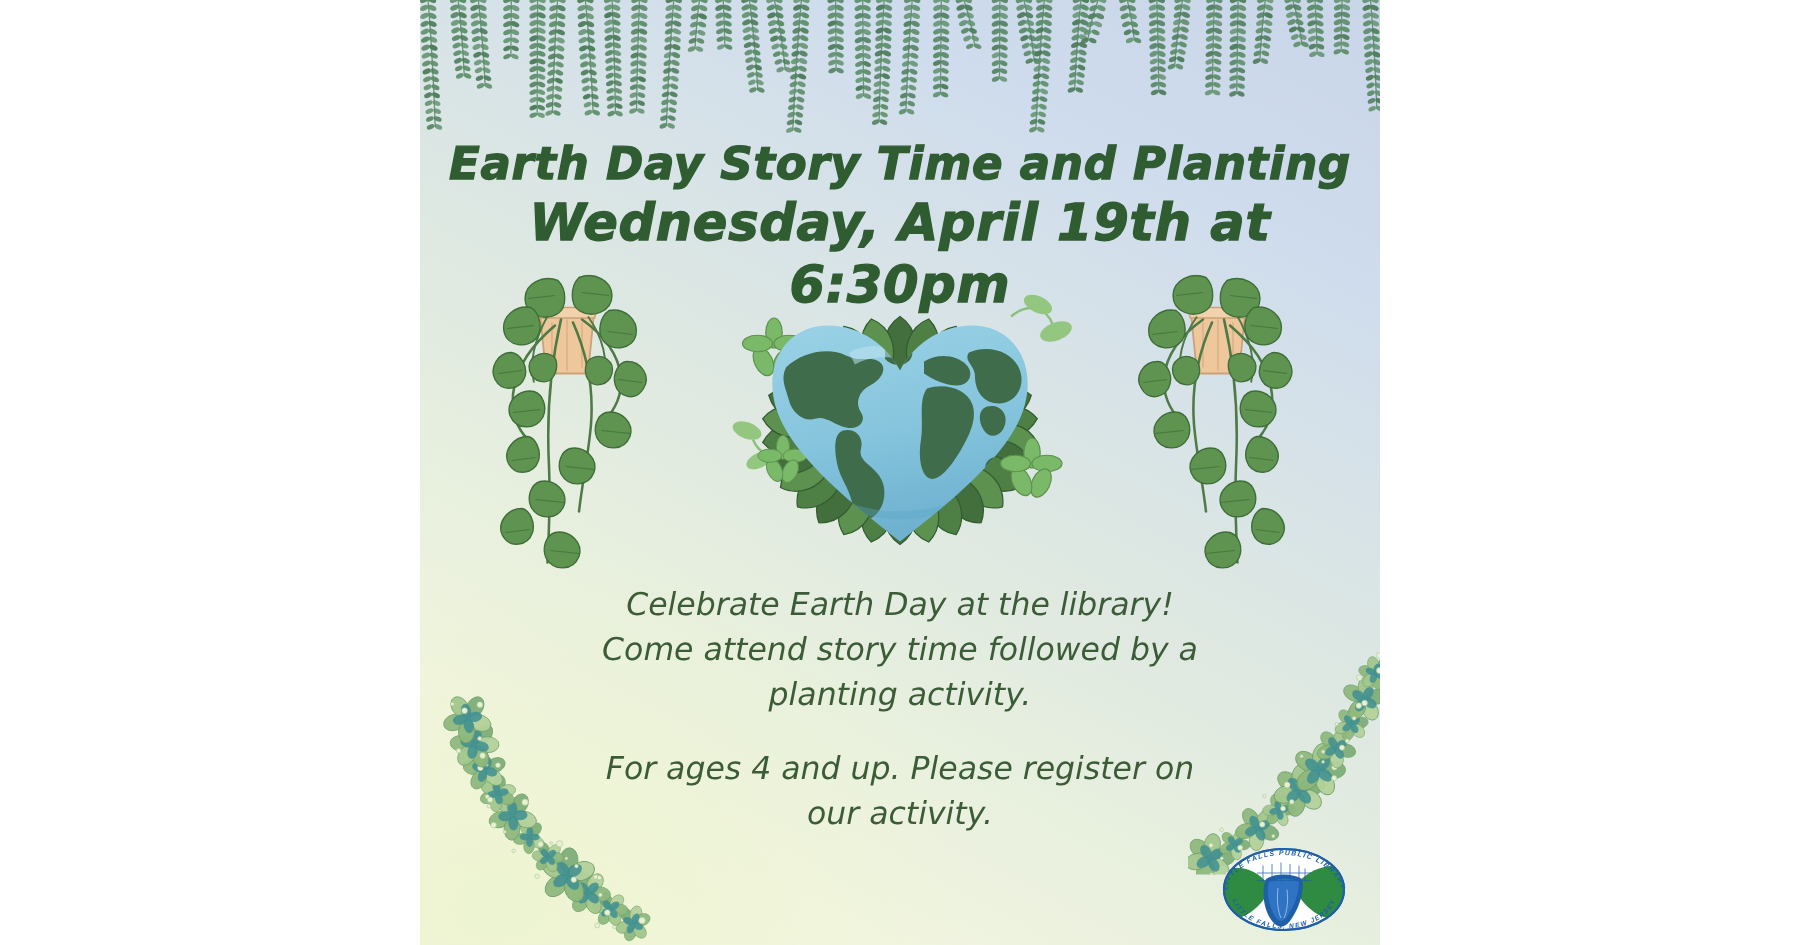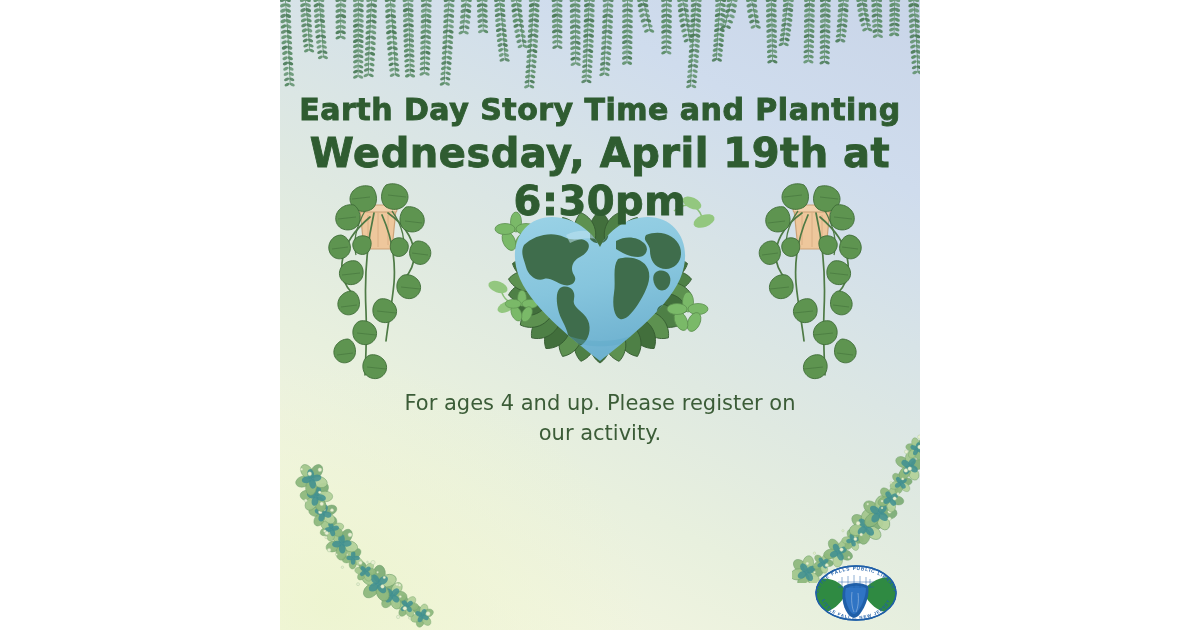--- a/index.html
+++ b/index.html
@@ -12,20 +12,21 @@
     height: 630px;
     overflow: hidden;
     font-family: "DejaVu Sans", sans-serif;
   }
 
   #canvas {
     position: relative;
     width: 1200px;
     height: 630px;
     background: #eab308;
+    font-style: italic;
   }
 
   
   .letterbox {
     position: absolute;
     top: 0;
     height: 630px;
     background: #ffffff;
     z-index: 60;
   }
@@ -81,21 +82,21 @@
   }
   .title-line {
     font-family: "DejaVu Sans", sans-serif;
     font-weight: 700;
     color: #2f5c31;
     letter-spacing: 0.5px;
     line-height: 1.22;
     -webkit-text-stroke: 0.9px #2f5c31;
   }
   .title-line.l1 { font-size: 30px; }
-  .title-line.l2 { font-size: 40px; }
+  .title-line.l2 { font-size: 34px; }
 
   
   #art-row {
     position: absolute;
     left: 0;
     top: 185px;
     width: 640px;
     height: 195px;
     z-index: 10;
   }
@@ -1361,20 +1362,25 @@
             <path d="M68 152 L49 150"></path>
               <path d="M29 172 L45 170"></path>
             <path d="M78 186 L59 184"></path>
           </g>
         </g>
       </svg>
     </div>
 
     <div id="body-copy">
       <div class="para">
+        <span class="ln">Celebrate Earth Day at the library!</span>
+        <span class="ln">Come attend story time followed by a</span>
+        <span class="ln">planting activity.</span>
+      </div>
+      <div class="para">
         <span class="ln">For ages 4 and up.  Please register on</span>
         <span class="ln">our activity.</span>
       </div>
     </div>
 
     <svg id="sprig-left" viewBox="0 0 160 178" aria-hidden="true">
       <g id="sprig-left-art">
           <path d="M 150 168 C 116 150, 84 122, 62 92 C 44 68, 34 44, 30 18" stroke="#7fae78" stroke-width="1.1" fill="none"></path>
           <g transform="translate(142.10,163.62) rotate(-173.1) scale(0.72)">
             <ellipse cx="0" cy="-9" rx="5.4" ry="7.6" fill="#8fb97e" stroke="#6f9f6a" stroke-width="0.55" transform="rotate(9.7)" opacity="0.95"></ellipse>

